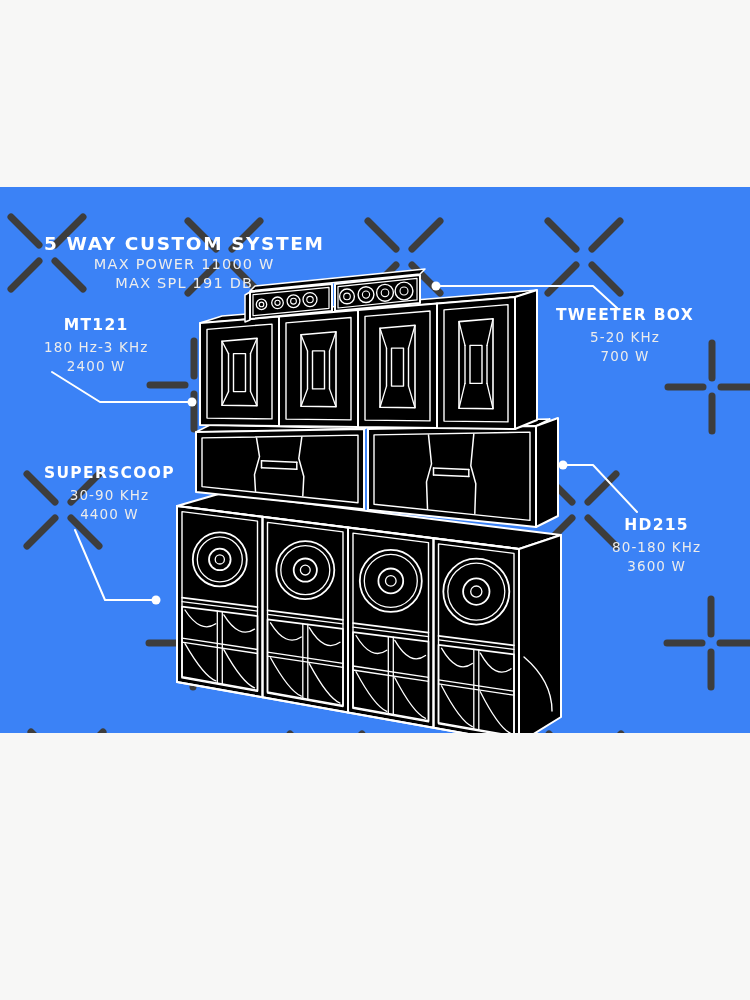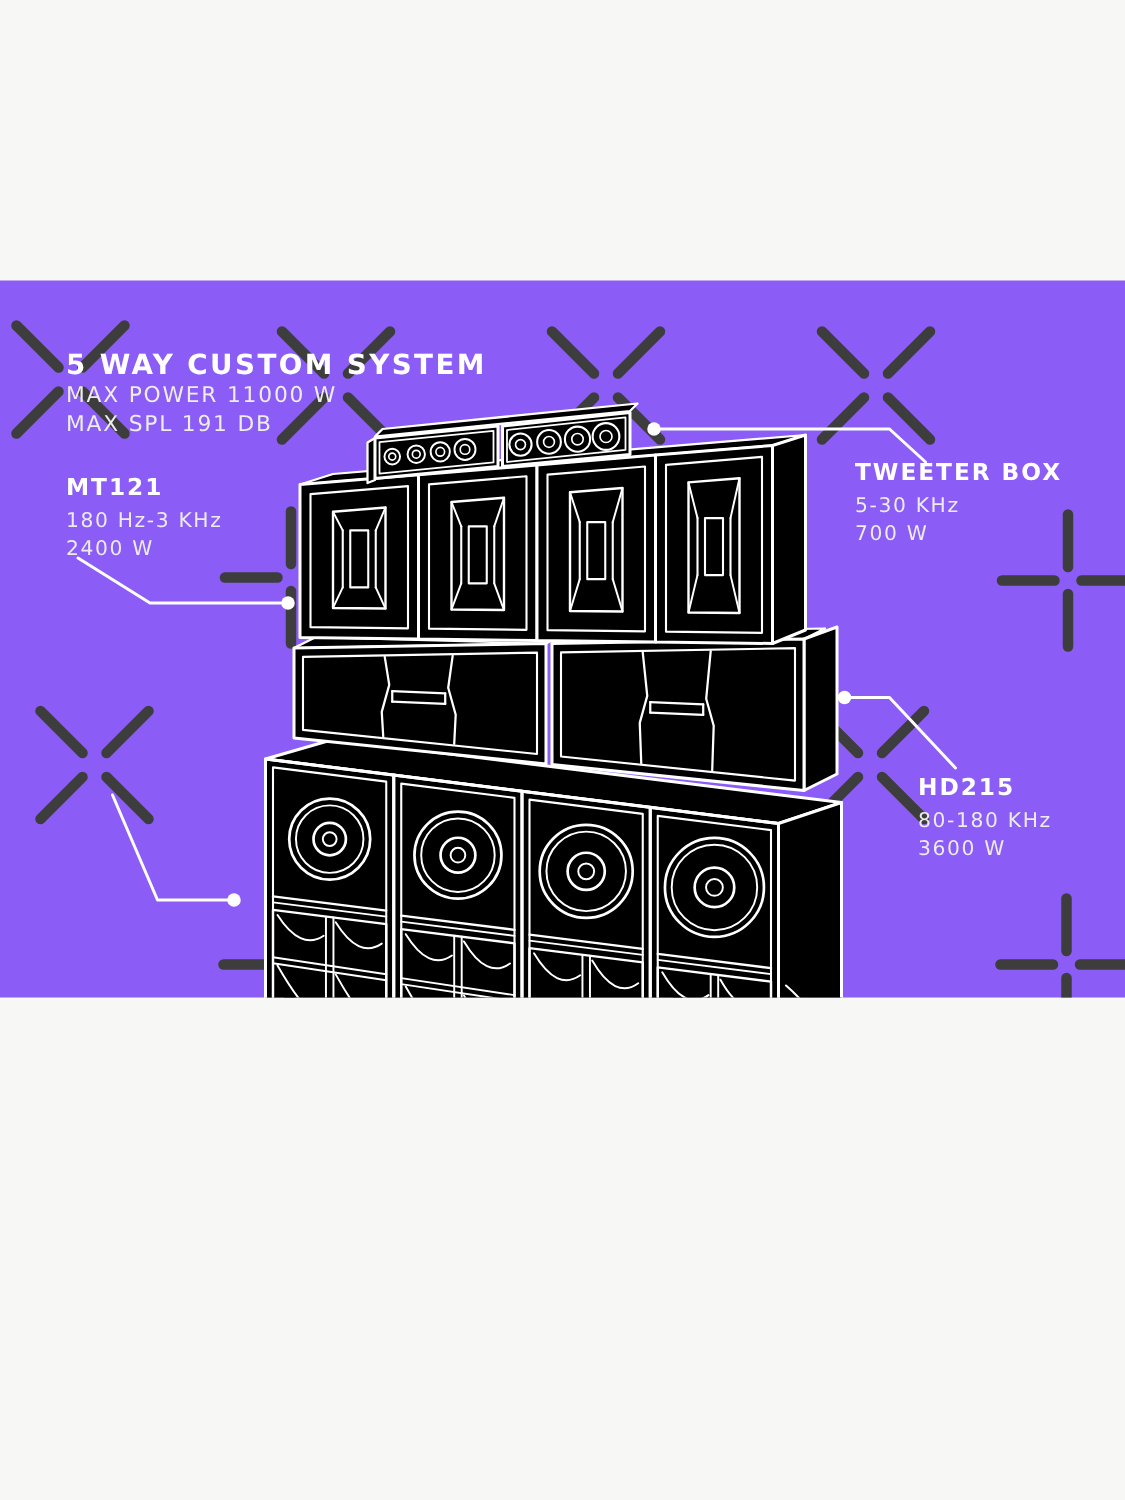--- a/index.html
+++ b/index.html
@@ -3,22 +3,22 @@
 <meta charset="utf-8">
 <style>
   html,body{margin:0;padding:0;}
   body{
     width:750px;height:1000px;position:relative;
     background:#f7f7f6;
     font-family:"DejaVu Sans",sans-serif;
     overflow:hidden;
   }
   #poster{
-    position:absolute;left:0;top:187px;width:750px;height:478px;
-    background:#8b5cf6;overflow:hidden;
+    position:absolute;left:0;top:187px;width:750px;height:546px;
+    background:#3b82f6;overflow:hidden;text-align:center;
   }
   #art{position:absolute;left:0;top:0;}
   .txt{position:absolute;white-space:nowrap;}
   .title-h{
     font:700 18.5px/22px "DejaVu Sans",sans-serif;
     letter-spacing:1.6px;color:#ffffff;
   }
   .title-s{
     font:400 14.5px/19px "DejaVu Sans",sans-serif;
     letter-spacing:1.2px;color:#ededed;
@@ -303,26 +303,31 @@
     <div class="title-s">MAX POWER 11000 W</div>
     <div class="title-s">MAX SPL 191 DB</div>
   </div>
 
   <div class="callout" style="left:44px;top:128px;">
     <div class="callout-h">MT121</div>
     <div class="callout-s">180 Hz-3 KHz</div>
     <div class="callout-s">2400 W</div>
   </div>
 
-  <div class="callout" style="left:570px;top:118px;">
+  <div class="callout" style="left:556px;top:118px;">
     <div class="callout-h">TWEETER BOX</div>
-    <div class="callout-s">5-30 KHz</div>
+    <div class="callout-s">5-20 KHz</div>
     <div class="callout-s">700 W</div>
   </div>
 
+  <div class="callout" style="left:44px;top:276px;">
+    <div class="callout-h">SUPERSCOOP</div>
+    <div class="callout-s">30-90 KHz</div>
+    <div class="callout-s">4400 W</div>
+  </div>
 
   <div class="callout" style="left:612px;top:328px;">
     <div class="callout-h">HD215</div>
     <div class="callout-s">80-180 KHz</div>
     <div class="callout-s">3600 W</div>
   </div>
 
 </div>
 
 </body></html>

